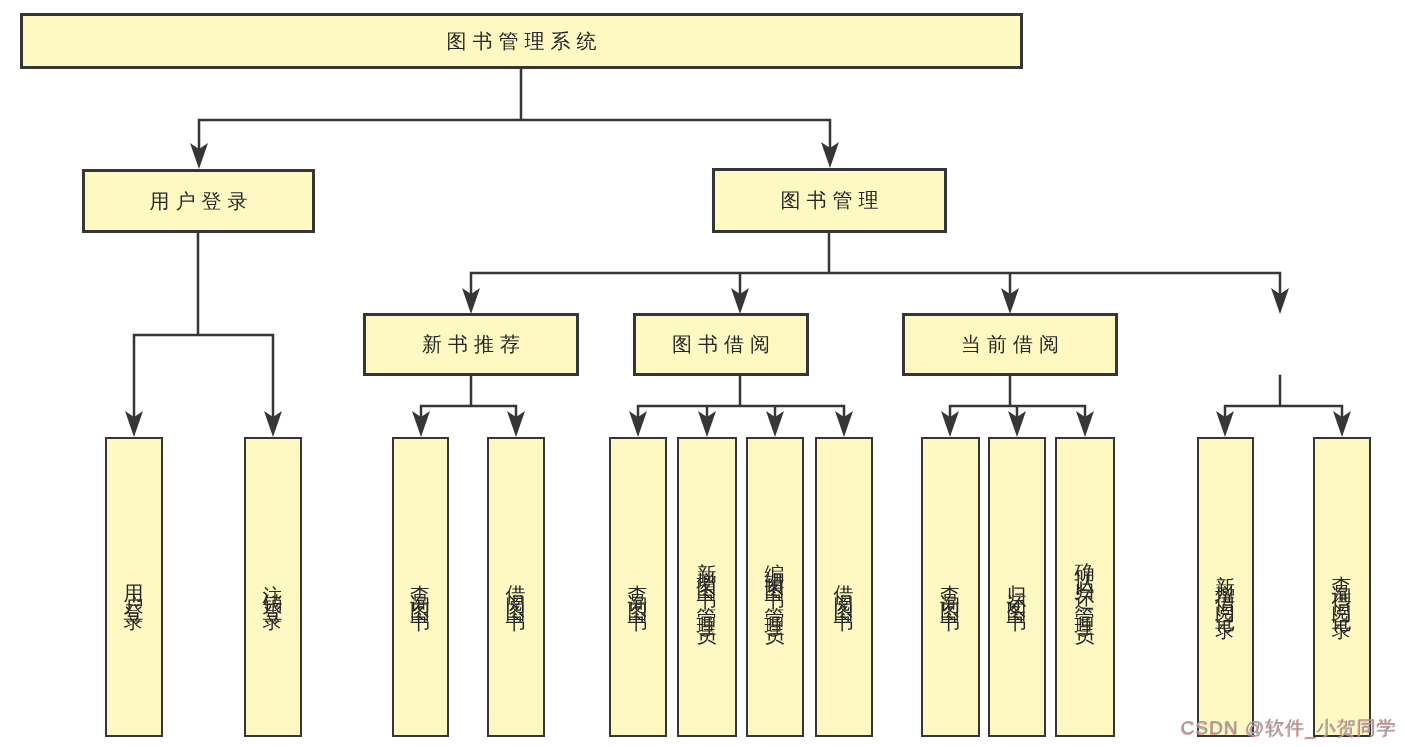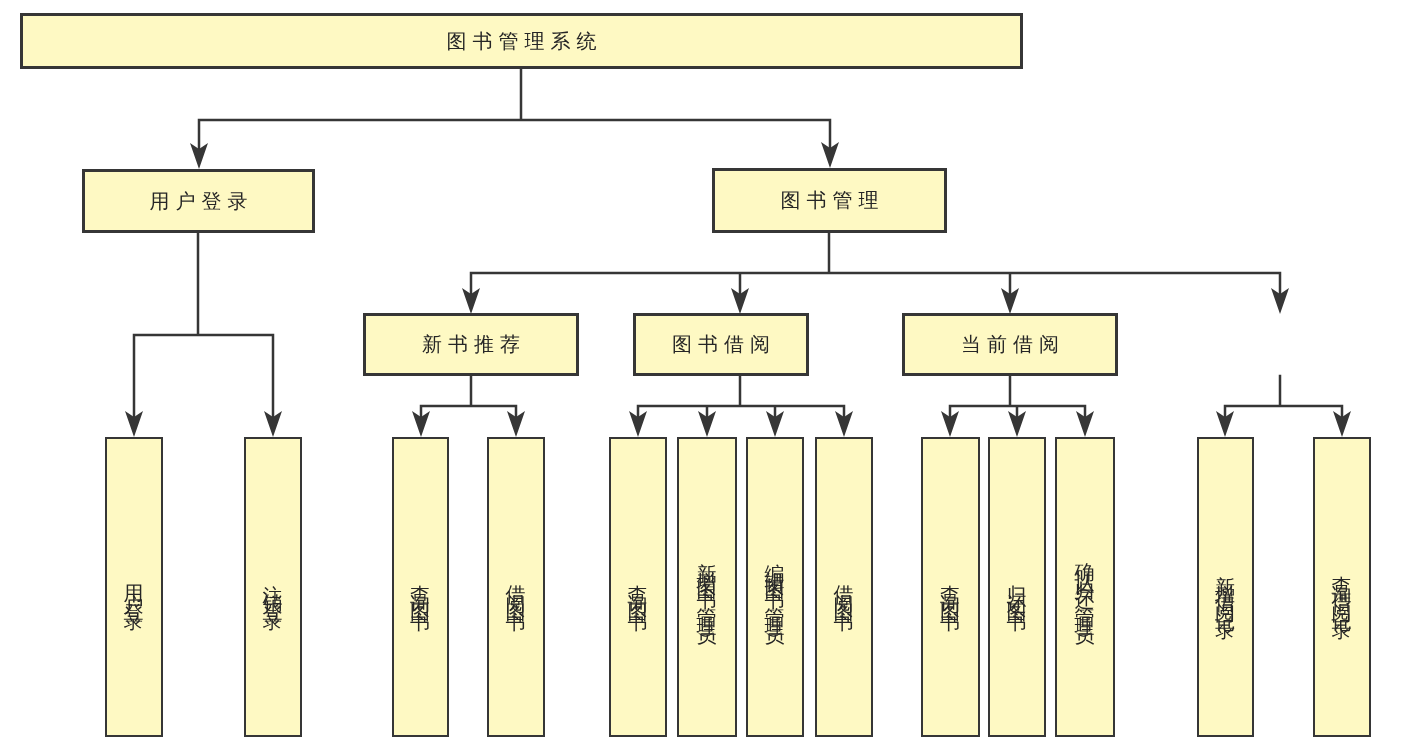--- a/index.html
+++ b/index.html
@@ -171,14 +171,15 @@
     <span>确认归还（管理员）</span>
   </div>
 
   <div class="box v-box" style="left:1197px;top:437px;width:57px;height:300px">
     <span>新增借阅记录</span>
   </div>
   <div class="box v-box" style="left:1313px;top:437px;width:58px;height:300px">
     <span>查询借阅记录</span>
   </div>
 
+  <div id="watermark">CSDN @软件_小贺同学</div>
 
 </div>
 
 </body></html>

